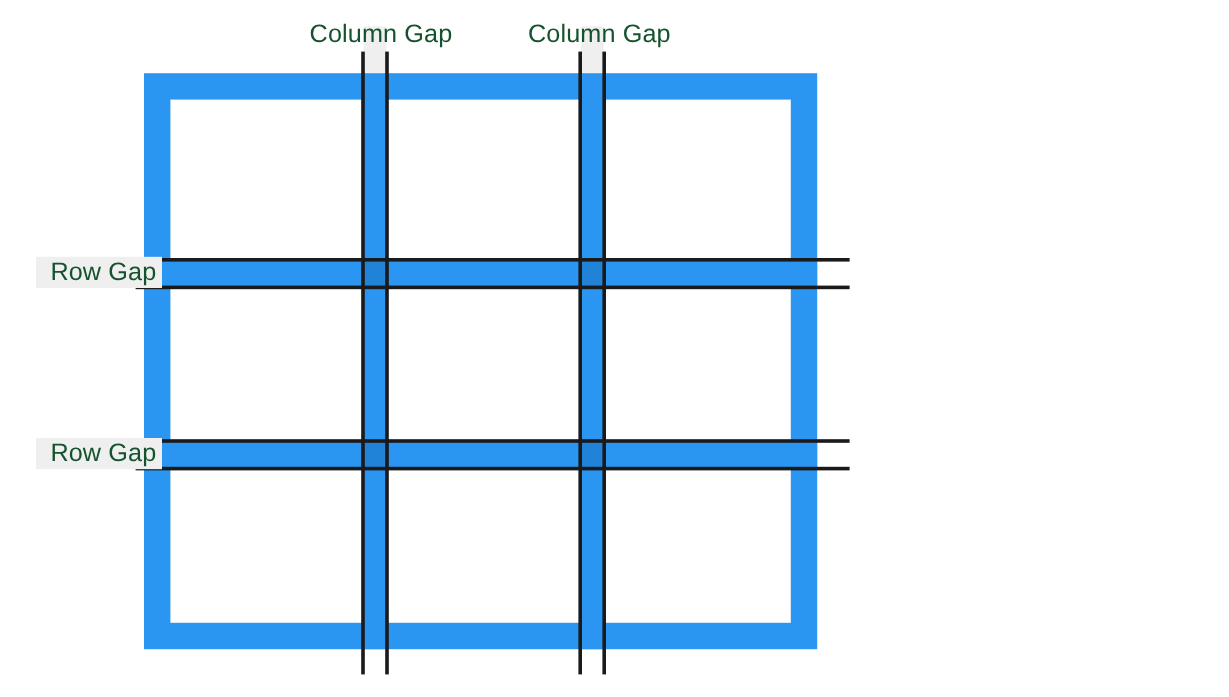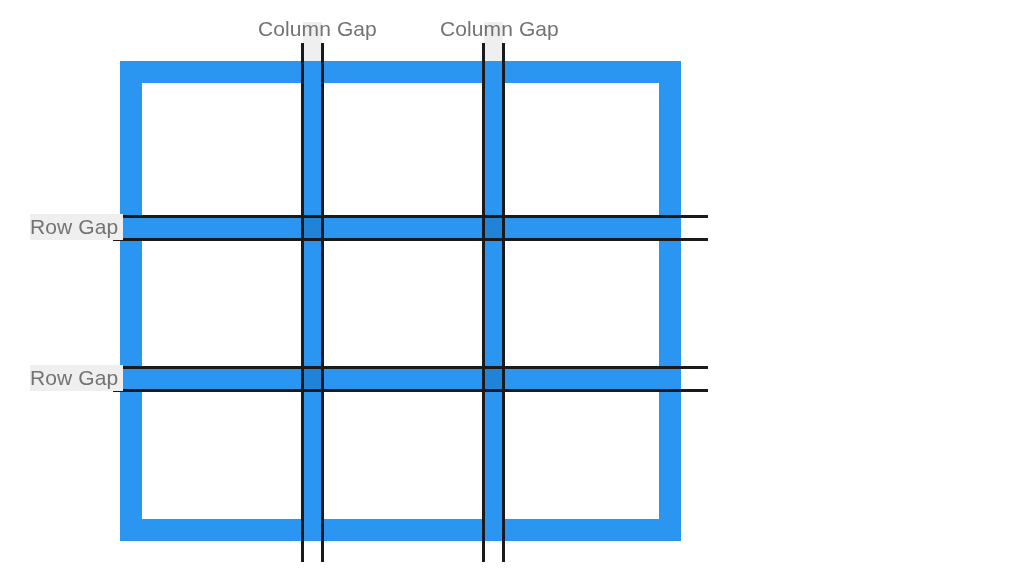--- a/index.html
+++ b/index.html
@@ -62,29 +62,29 @@
   
   .chip {
     position: absolute;
     background: #efefef;
     z-index: 4;
   }
 
   .label {
     position: absolute;
     z-index: 8;
-    color: #737373;
+    color: #14532d;
     font-size: 21px;
     line-height: 26px;
     white-space: nowrap;
     letter-spacing: 0.1px;
   }
   .label-row {
     background: #efefef;
-    padding: 0 3px 0 0;
+    padding: 0 3px 0 12px;
   }
 </style>
 </head>
 <body>
 
 <div id="canvas">
 
   <div class="grid-frame"></div>
 
   <div class="gutter gutter-col" style="left:302px; top:61px; height:480px;"></div>

